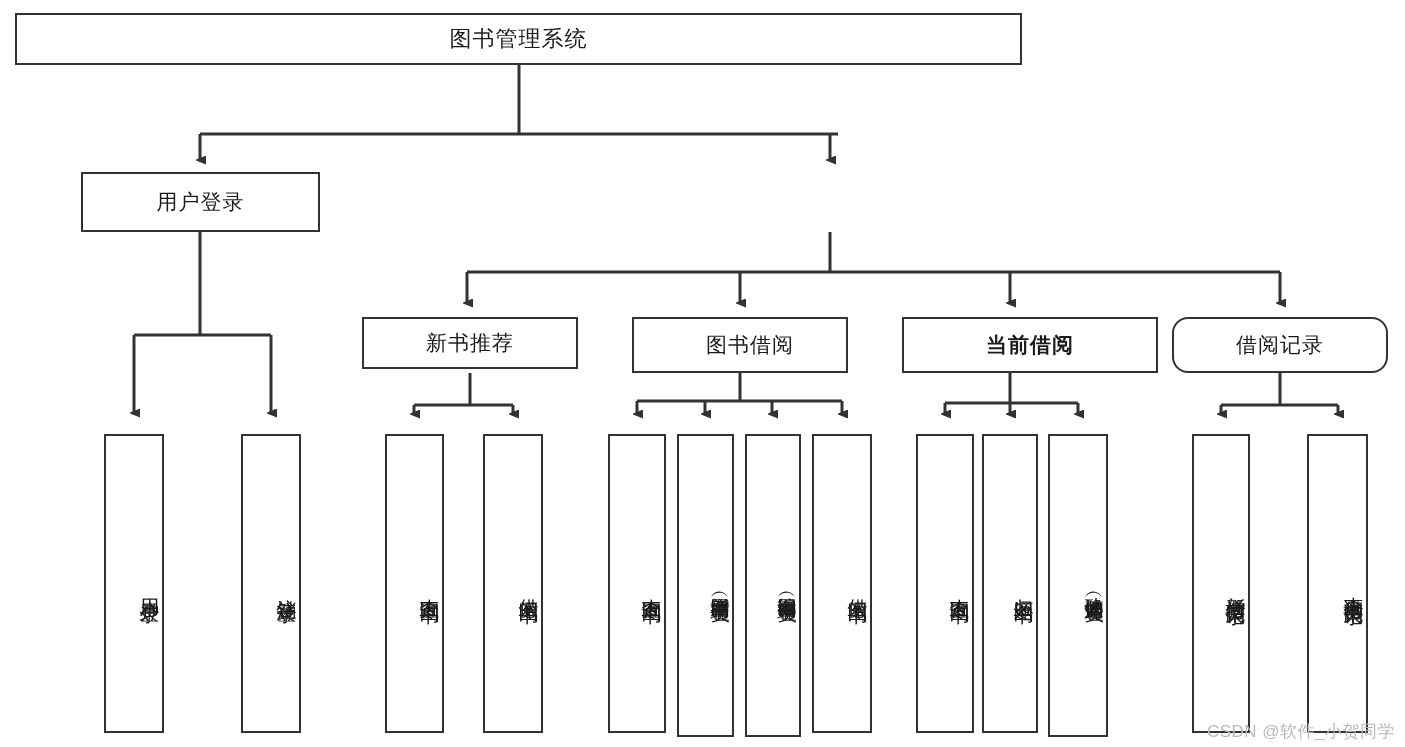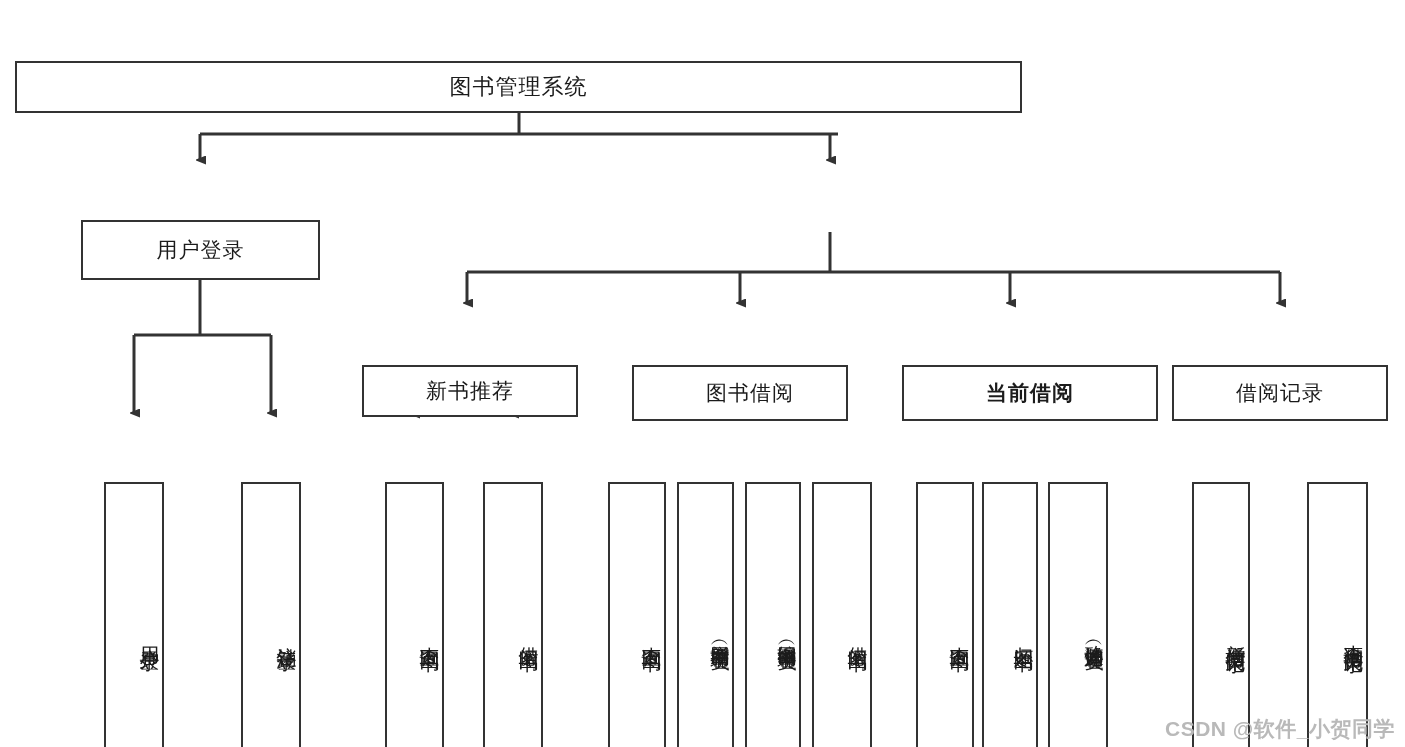--- a/index.html
+++ b/index.html
@@ -29,21 +29,20 @@
     position: absolute;
     box-sizing: border-box;
     border: 2px solid #333333;
     background: #ffffff;
     color: #1b1b1b;
     display: flex;
     align-items: center;
     justify-content: center;
     text-align: center;
     line-height: 1.25;
-    margin-top: 48px;
   }
   .node.horiz {
     font-size: 21px;
     letter-spacing: 1px;
   }
   .node.root {
     font-size: 22px;
     letter-spacing: 1px;
   }
   .node.vert {
@@ -57,25 +56,24 @@
   }
   .node.vert.tall {
     padding-top: 2px;
     font-size: 19px;
     letter-spacing: 1px;
   }
   .watermark {
     position: absolute;
     right: 10px;
     bottom: 4px;
-    font-size: 21px;
+    font-size: 17px;
     color: #b9b9b9;
     letter-spacing: 0.5px;
     white-space: nowrap;
-    font-weight: bold;
   }
 </style>
 </head>
 <body>
 
 <div id="canvas">
 
   <svg class="wires" viewBox="0 0 1405 747" xmlns="http://www.w3.org/2000/svg">
     <defs>
       <marker id="arrow" markerWidth="10" markerHeight="10" refX="4.5" refY="6" orient="auto" markerUnits="userSpaceOnUse">
@@ -126,21 +124,21 @@
     </g>
   </svg>
 
   <div class="node root" style="left:15px; top:13px; width:1007px; height:52px;">图书管理系统</div>
 
   <div class="node horiz" style="left:81px; top:172px; width:239px; height:60px;">用户登录</div>
 
   <div class="node horiz" style="left:362px; top:317px; width:216px; height:52px;">新书推荐</div>
   <div class="node horiz" style="left:632px; top:317px; width:216px; height:56px;padding-left:20px;">图书借阅</div>
   <div class="node horiz" style="left:902px; top:317px; width:256px; height:56px;font-weight:bold;">当前借阅</div>
-  <div class="node horiz" style="left:1172px; top:317px; width:216px; height:56px;">借阅记录</div>
+  <div class="node horiz" style="left:1172px; top:317px; width:216px; height:56px;border-radius:16px;">借阅记录</div>
 
   <div class="node vert" style="left:104px; top:434px; width:60px; height:299px;">用户登录</div>
   <div class="node vert" style="left:241px; top:434px; width:60px; height:299px;">注销登录</div>
 
   <div class="node vert" style="left:385px; top:434px; width:59px; height:299px;">查询图书</div>
   <div class="node vert" style="left:483px; top:434px; width:60px; height:299px;">借阅图书</div>
 
   <div class="node vert" style="left:608px; top:434px; width:58px; height:299px;">查询图书</div>
   <div class="node vert tall" style="left:677px; top:434px; width:57px; height:303px;">新增图书（管理员）</div>
   <div class="node vert tall" style="left:745px; top:434px; width:56px; height:303px;">编辑图书（管理员）</div>

